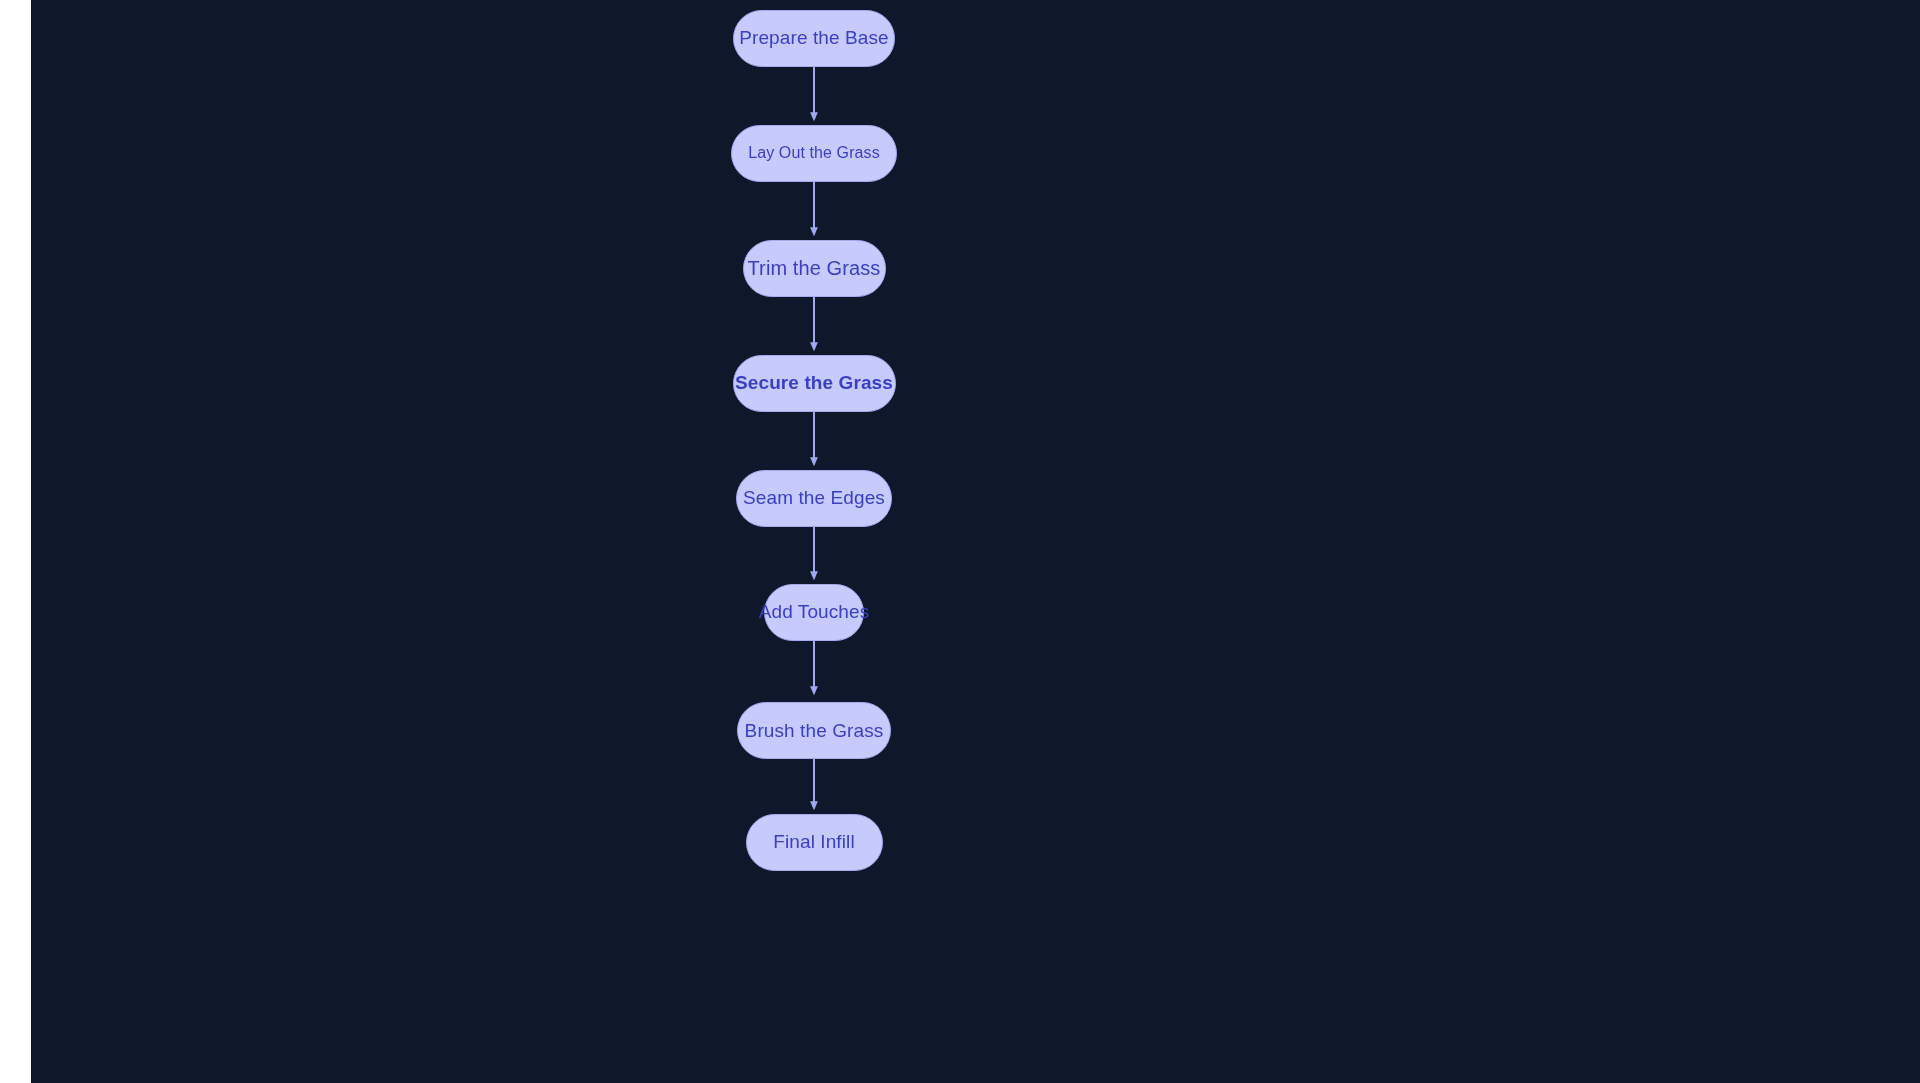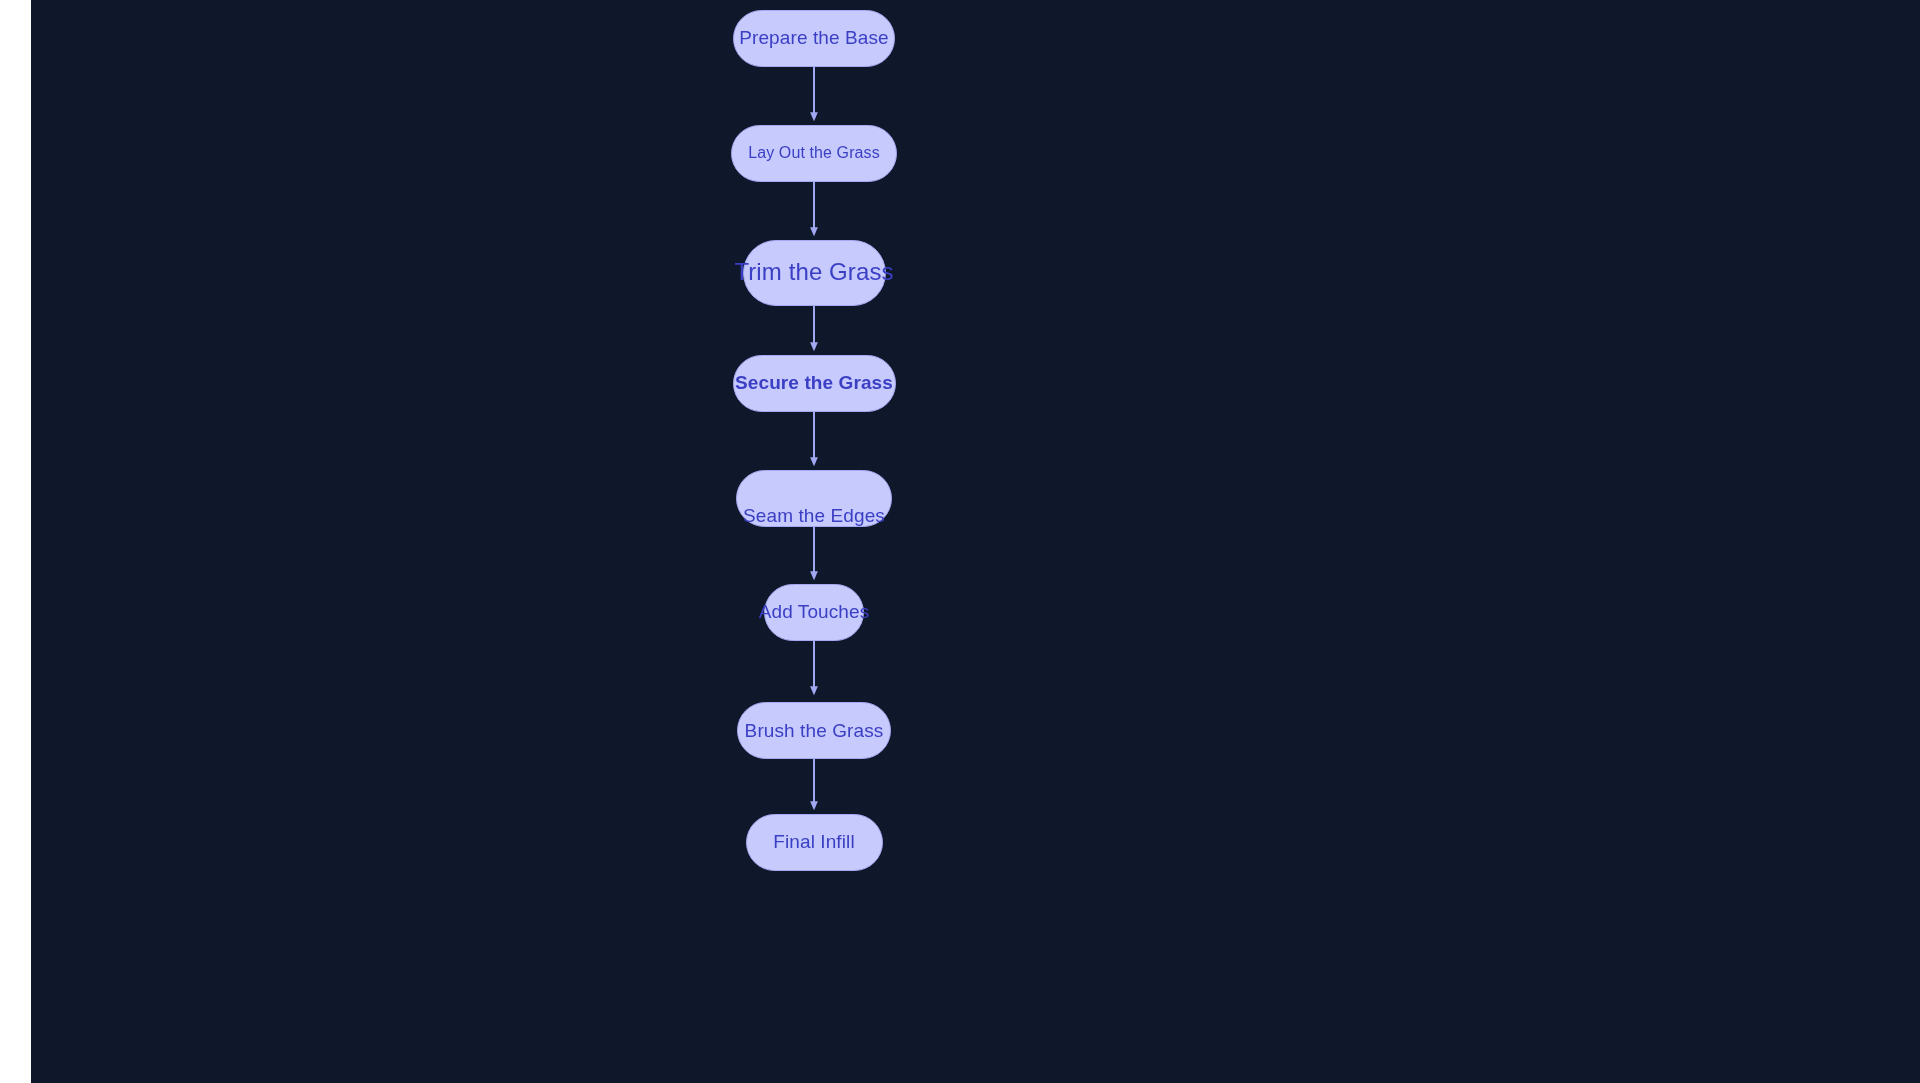--- a/index.html
+++ b/index.html
@@ -80,27 +80,27 @@
       </g>
   </svg>
 
   <div class="node-layer" id="nodes-layer">
       <div class="node" style="left: 702px; top: 9.5px; width: 162px; height: 57px; background: rgb(198, 202, 252); border-color: rgb(163, 169, 242); color: rgb(59, 63, 196); font-size: 19px;">
         <span class="node-label">Prepare the Base</span>
       </div>
       <div class="node" style="left: 700px; top: 124.5px; width: 166px; height: 57px; background: rgb(198, 202, 252); border-color: rgb(163, 169, 242); color: rgb(59, 63, 196); font-size: 16px;">
         <span class="node-label">Lay Out the Grass</span>
       </div>
-      <div class="node" style="left: 711.5px; top: 239.5px; width: 143px; height: 66px; background: rgb(198, 202, 252); border-color: rgb(163, 169, 242); color: rgb(59, 63, 196); font-size: 24px;">
+      <div class="node" style="left: 711.5px; top: 239.5px; width: 143px; height: 57px; background: rgb(198, 202, 252); border-color: rgb(163, 169, 242); color: rgb(59, 63, 196); font-size: 20px;">
         <span class="node-label">Trim the Grass</span>
       </div>
       <div class="node" style="left: 701.5px; top: 354.5px; width: 163px; height: 57px; background: rgb(198, 202, 252); border-color: rgb(163, 169, 242); color: rgb(59, 63, 196); font-size: 19px; font-weight: bold;">
         <span class="node-label">Secure the Grass</span>
       </div>
-      <div class="node" style="left: 705px; top: 469.5px; width: 156px; height: 57px; background: rgb(198, 202, 252); border-color: rgb(163, 169, 242); color: rgb(59, 63, 196); font-size: 19px; align-items: flex-end;">
+      <div class="node" style="left: 705px; top: 469.5px; width: 156px; height: 57px; background: rgb(198, 202, 252); border-color: rgb(163, 169, 242); color: rgb(59, 63, 196); font-size: 19px;">
         <span class="node-label">Seam the Edges</span>
       </div>
       <div class="node" style="left: 733px; top: 583.5px; width: 100px; height: 57px; background: rgb(198, 202, 252); border-color: rgb(163, 169, 242); color: rgb(59, 63, 196); font-size: 19px;">
         <span class="node-label">Add Touches</span>
       </div>
       <div class="node" style="left: 706px; top: 702px; width: 154px; height: 57px; background: rgb(198, 202, 252); border-color: rgb(163, 169, 242); color: rgb(59, 63, 196); font-size: 19px;">
         <span class="node-label">Brush the Grass</span>
       </div>
       <div class="node" style="left: 714.5px; top: 813.5px; width: 137px; height: 57px; background: rgb(198, 202, 252); border-color: rgb(163, 169, 242); color: rgb(59, 63, 196); font-size: 19px;">
         <span class="node-label">Final Infill</span>

